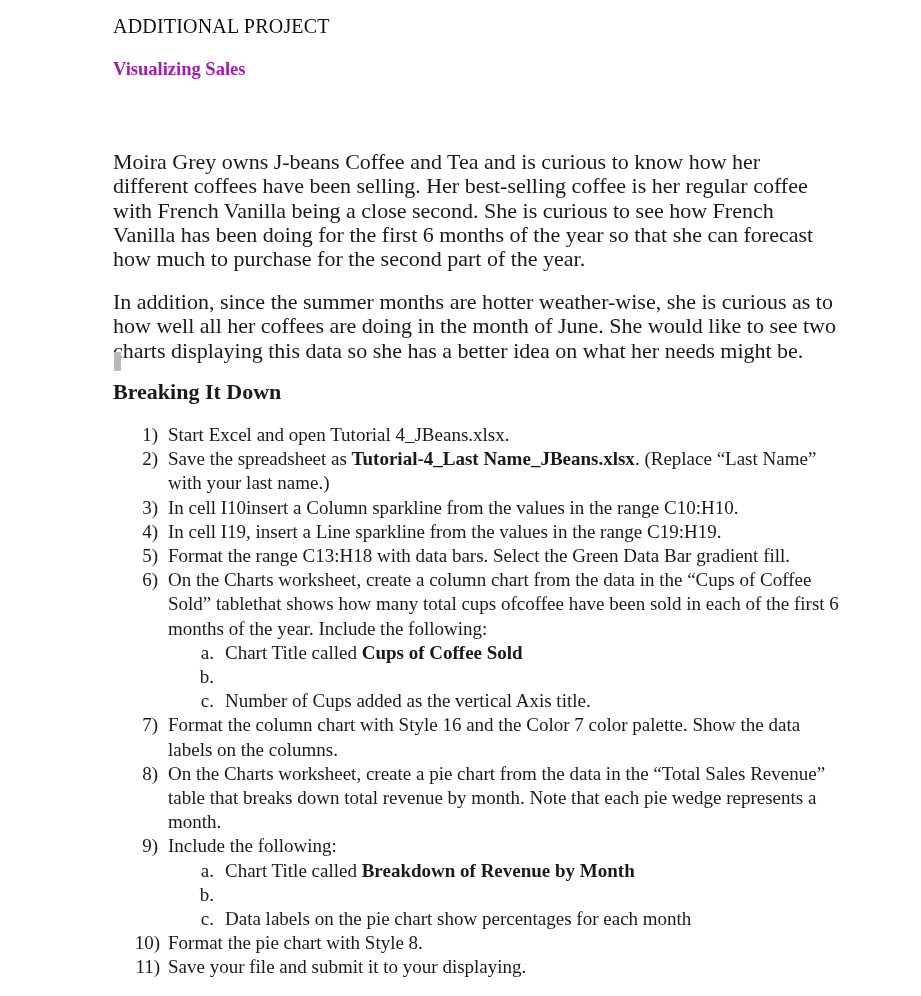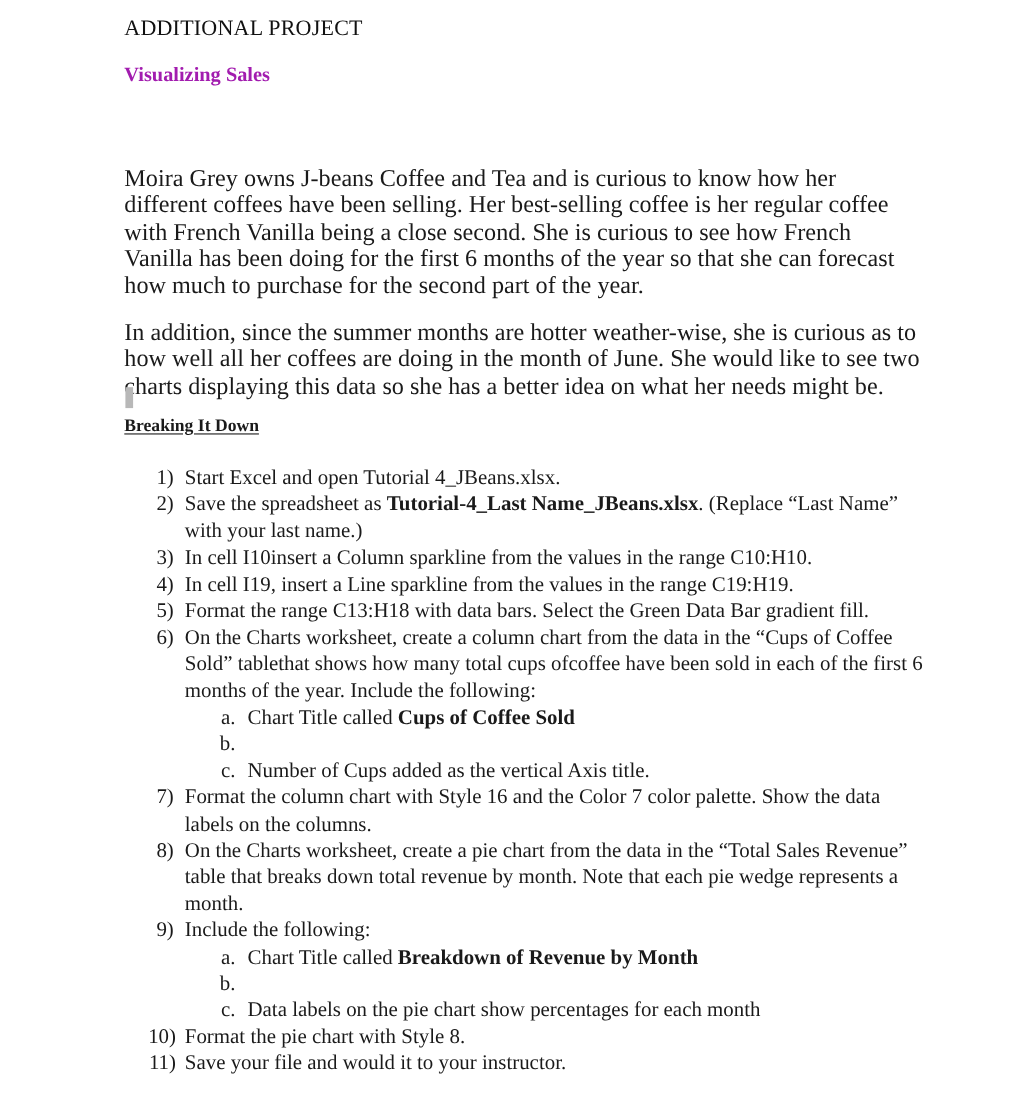--- a/index.html
+++ b/index.html
@@ -78,23 +78,22 @@
     width: 7px;
     height: 19px;
     background: #b8b8b8;
   }
 
   
   .section-heading {
     position: absolute;
     left: 113px;
     top: 379px;
-    font-size: 16px;
+    font-size: 22px;
     font-weight: bold;
-    text-decoration: underline;
     text-underline-offset: 2px;
     white-space: nowrap;
   }
 
   
   .steps {
     position: absolute;
     left: 0;
     top: 423px;
     width: 921px;
@@ -167,16 +166,16 @@
       <div class="substep"><span class="marker">a.</span><span>Chart Title called </span><span class="b">Cups of Coffee Sold</span></div>
       <div class="substep"><span class="marker">b.</span></div>
       <div class="substep"><span class="marker">c.</span><span>Number of Cups added as the vertical Axis title.</span></div>
       <div class="step"><span class="marker">7)</span><span>Format the column chart with Style 16 and the Color 7 color palette. Show the data labels on the columns.</span></div>
       <div class="step"><span class="marker">8)</span><span>On the Charts worksheet, create a pie chart from the data in the “Total Sales Revenue” table that breaks down total revenue by month. Note that each pie wedge represents a month.</span></div>
       <div class="step"><span class="marker">9)</span><span>Include the following:</span></div>
       <div class="substep"><span class="marker">a.</span><span>Chart Title called </span><span class="b">Breakdown of Revenue by Month</span></div>
       <div class="substep"><span class="marker">b.</span></div>
       <div class="substep"><span class="marker">c.</span><span>Data labels on the pie chart show percentages for each month</span></div>
       <div class="step wide"><span class="marker">10)</span><span>Format the pie chart with Style 8.</span></div>
-      <div class="step wide"><span class="marker">11)</span><span>Save your file and would it to your instructor.</span></div>
+      <div class="step wide"><span class="marker">11)</span><span>Save your file and submit it to your displaying.</span></div>
     </div>
 
 </div>
 
 </body></html>

